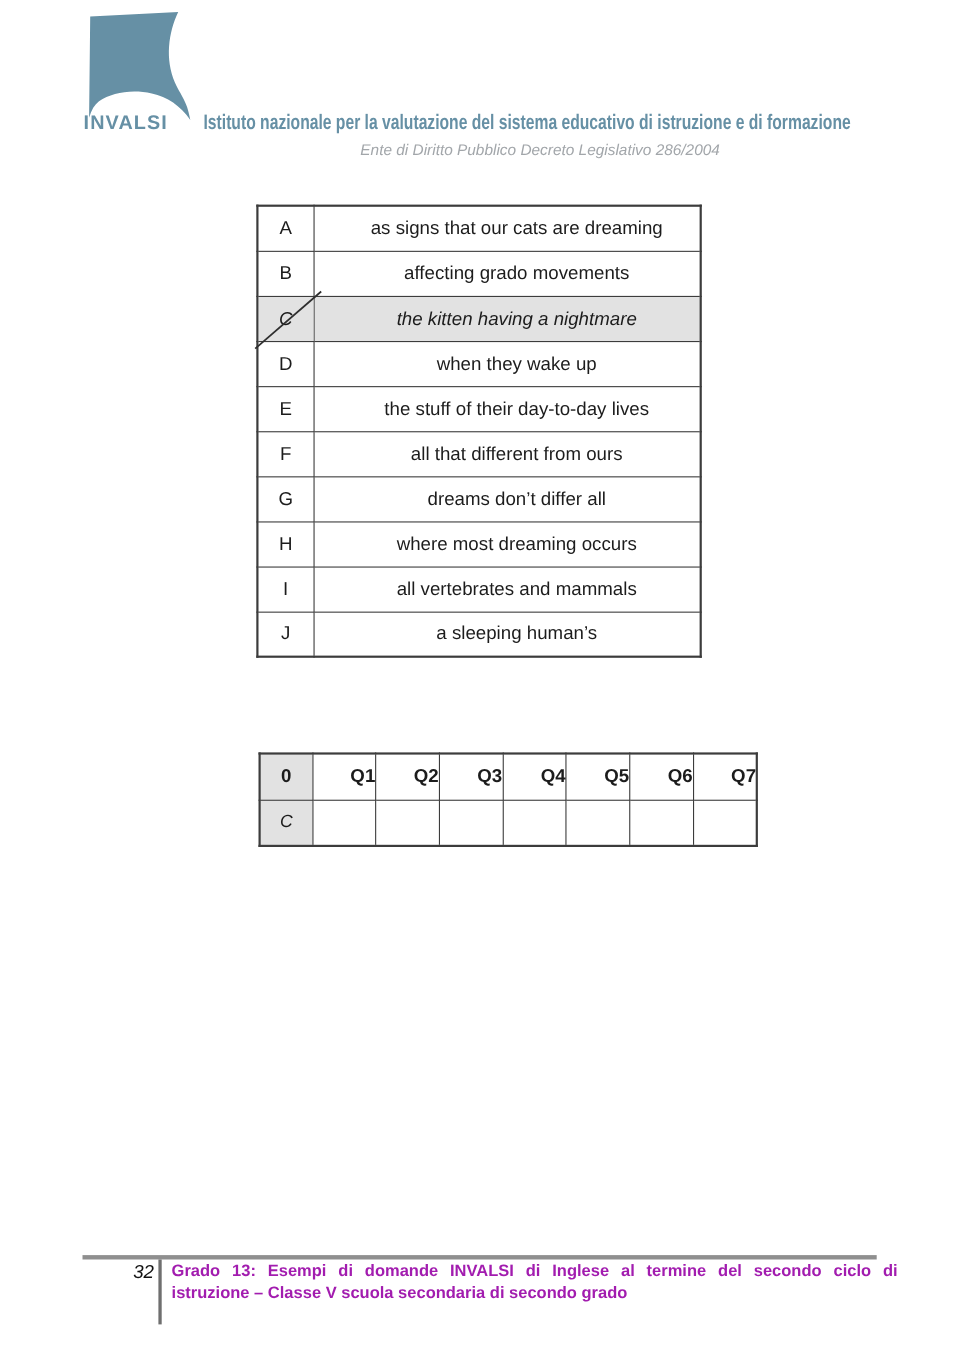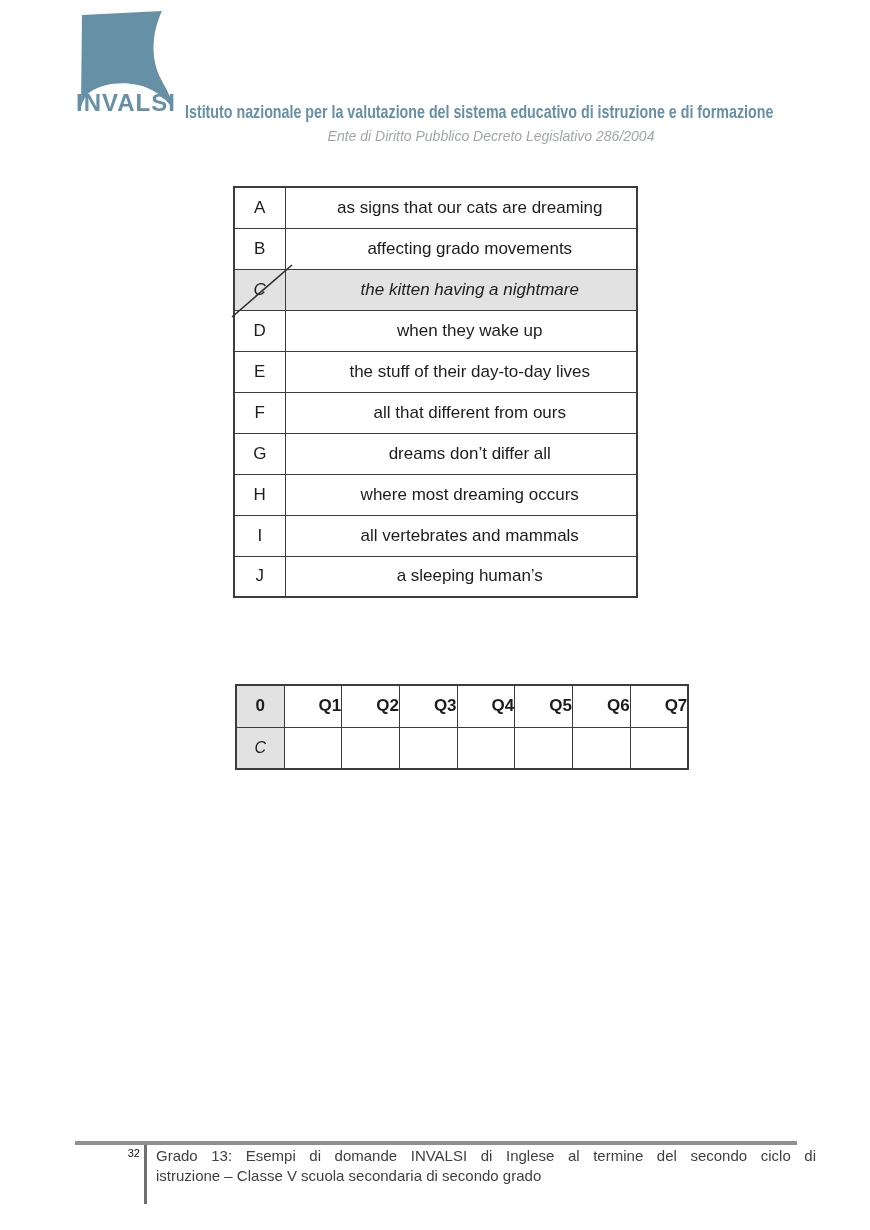--- a/index.html
+++ b/index.html
@@ -15,22 +15,22 @@
   }
 
   
   .logo-flag {
     position: absolute;
     left: 76px; top: 8px;
     width: 100px; height: 104px;
   }
   .brand {
     position: absolute;
-    left: 76px; top: 89px;
-    font-size: 24px;
+    left: 76px; top: 101px;
+    font-size: 18px;
     font-weight: bold;
     letter-spacing: 1px;
     color: var(--brand, #6690a5);
     white-space: nowrap;
   }
   .hdr-title {
     position: absolute;
     left: 185px; top: 101px;
     font-size: 19px;
     font-weight: bold;
@@ -112,37 +112,38 @@
     position: absolute;
     left: 75px; top: 1141px;
     width: 722px; height: 4px;
     background: var(--rule, #8f8f8f);
   }
   .page-number {
     position: absolute;
     left: 95px; top: 1147px;
     width: 45px;
     text-align: right;
-    font-size: 11px;
+    font-size: 17px;
     color: #111;
+    font-style: italic;
   }
   .footer-vbar {
     position: absolute;
     left: 144px; top: 1145px;
     width: 3px; height: 59px;
     background: #6f6f6f;
   }
   .footer-text {
     position: absolute;
     left: 156px; top: 1146px;
     width: 660px;
-    font-weight: normal;
+    font-weight: bold;
     font-size: 15px;
     line-height: 19.5px;
-    color: #404040;
+    color: #a21caf;
   }
   .fline-just { text-align: justify; text-align-last: justify; }
 </style>
 </head>
 <body style="--brand: #6690a5; --subtle: #a2a6aa; --border: #3c3c3c; --hl: #e2e2e2; --rule: #8f8f8f; --text: #1c1c1c;">
 
 <div class="page">
 
   <header>
     <svg class="logo-flag" viewBox="0 0 100 104" aria-hidden="true">

